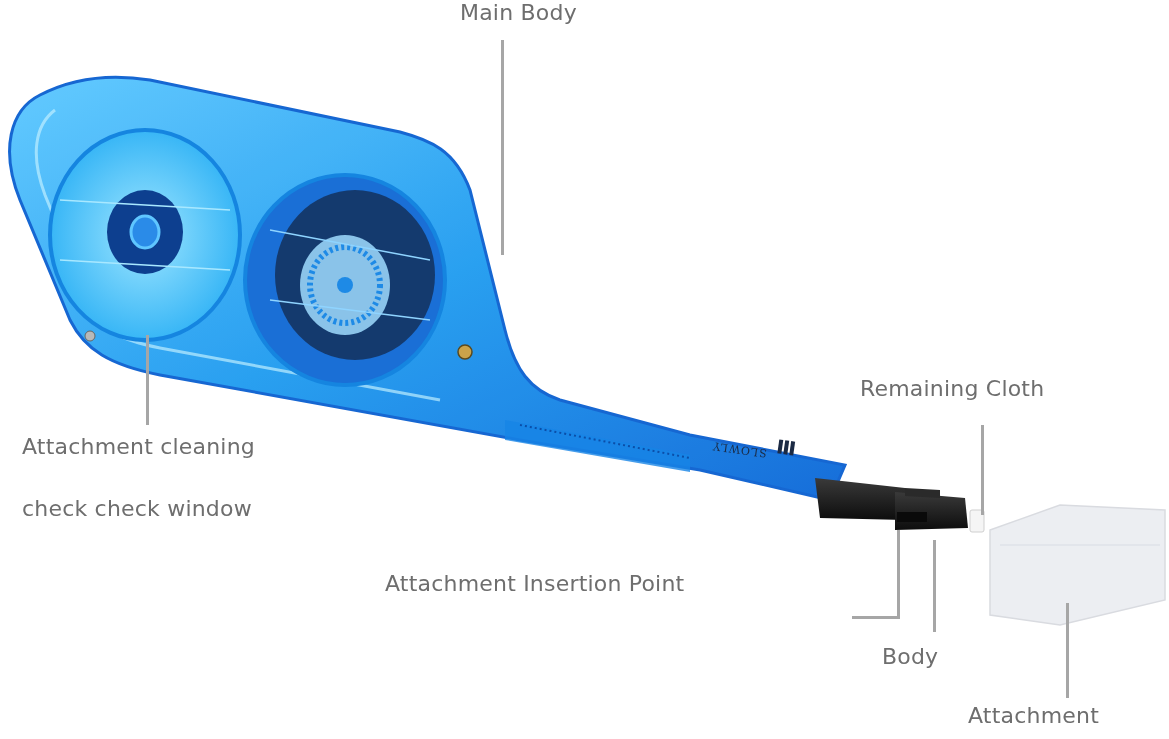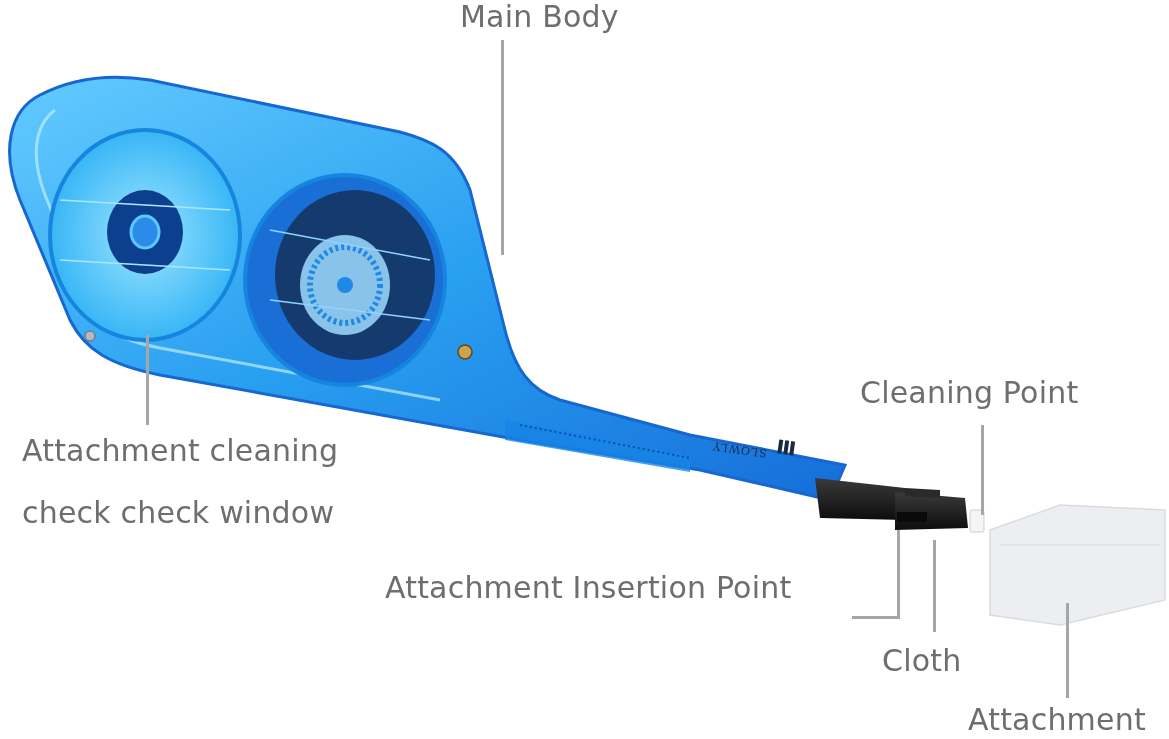--- a/index.html
+++ b/index.html
@@ -1,18 +1,18 @@
 <!DOCTYPE html>
 <html><head>
 <meta charset="utf-8">
 <style>
   html, body { margin: 0; padding: 0; background: #ffffff; }
   body { width: 1169px; height: 739px; position: relative; overflow: hidden;
          font-family: "DejaVu Sans", sans-serif; }
-  .label { position: absolute; color: #6e6e6e; font-size: 30px; line-height: 1.15;
+  .label { position: absolute; color: #6e6e6e; font-size: 22px; line-height: 1.15;
            white-space: nowrap; letter-spacing: 0.2px; }
   .leader { position: absolute; background: #a6a6a6; }
   svg.device { position: absolute; left: 0; top: 0; }
 </style>
 </head>
 <body>
 
 <svg class="device" width="1169" height="739" viewBox="0 0 1169 739">
   <defs>
     <linearGradient id="bodyGrad" x1="0" y1="0" x2="1" y2="1">
@@ -102,16 +102,16 @@
 <div class="leader" style="left:146px; top:335px; width:3px; height:90px;"></div>
 <div class="leader" style="left:981px; top:425px; width:3px; height:90px;"></div>
 <div class="leader" style="left:897px; top:530px; width:3px; height:88px;"></div>
 <div class="leader" style="left:852px; top:616px; width:48px; height:3px;"></div>
 <div class="leader" style="left:933px; top:540px; width:3px; height:92px;"></div>
 <div class="leader" style="left:1066px; top:603px; width:3px; height:95px;"></div>
 
 <div class="label" style="left:460px; top:0px;">Main Body</div>
 <div class="label" style="left:22px; top:434px;">Attachment cleaning</div>
 <div class="label" style="left:22px; top:496px;">check check window</div>
-<div class="label" style="left:860px; top:376px;">Cleaning Point</div>
+<div class="label" style="left:860px; top:376px;">Remaining Cloth</div>
 <div class="label" style="left:385px; top:571px;">Attachment Insertion Point</div>
-<div class="label" style="left:882px; top:644px;">Cloth</div>
+<div class="label" style="left:882px; top:644px;">Body</div>
 <div class="label" style="left:968px; top:703px;">Attachment</div>
 
 </body></html>

